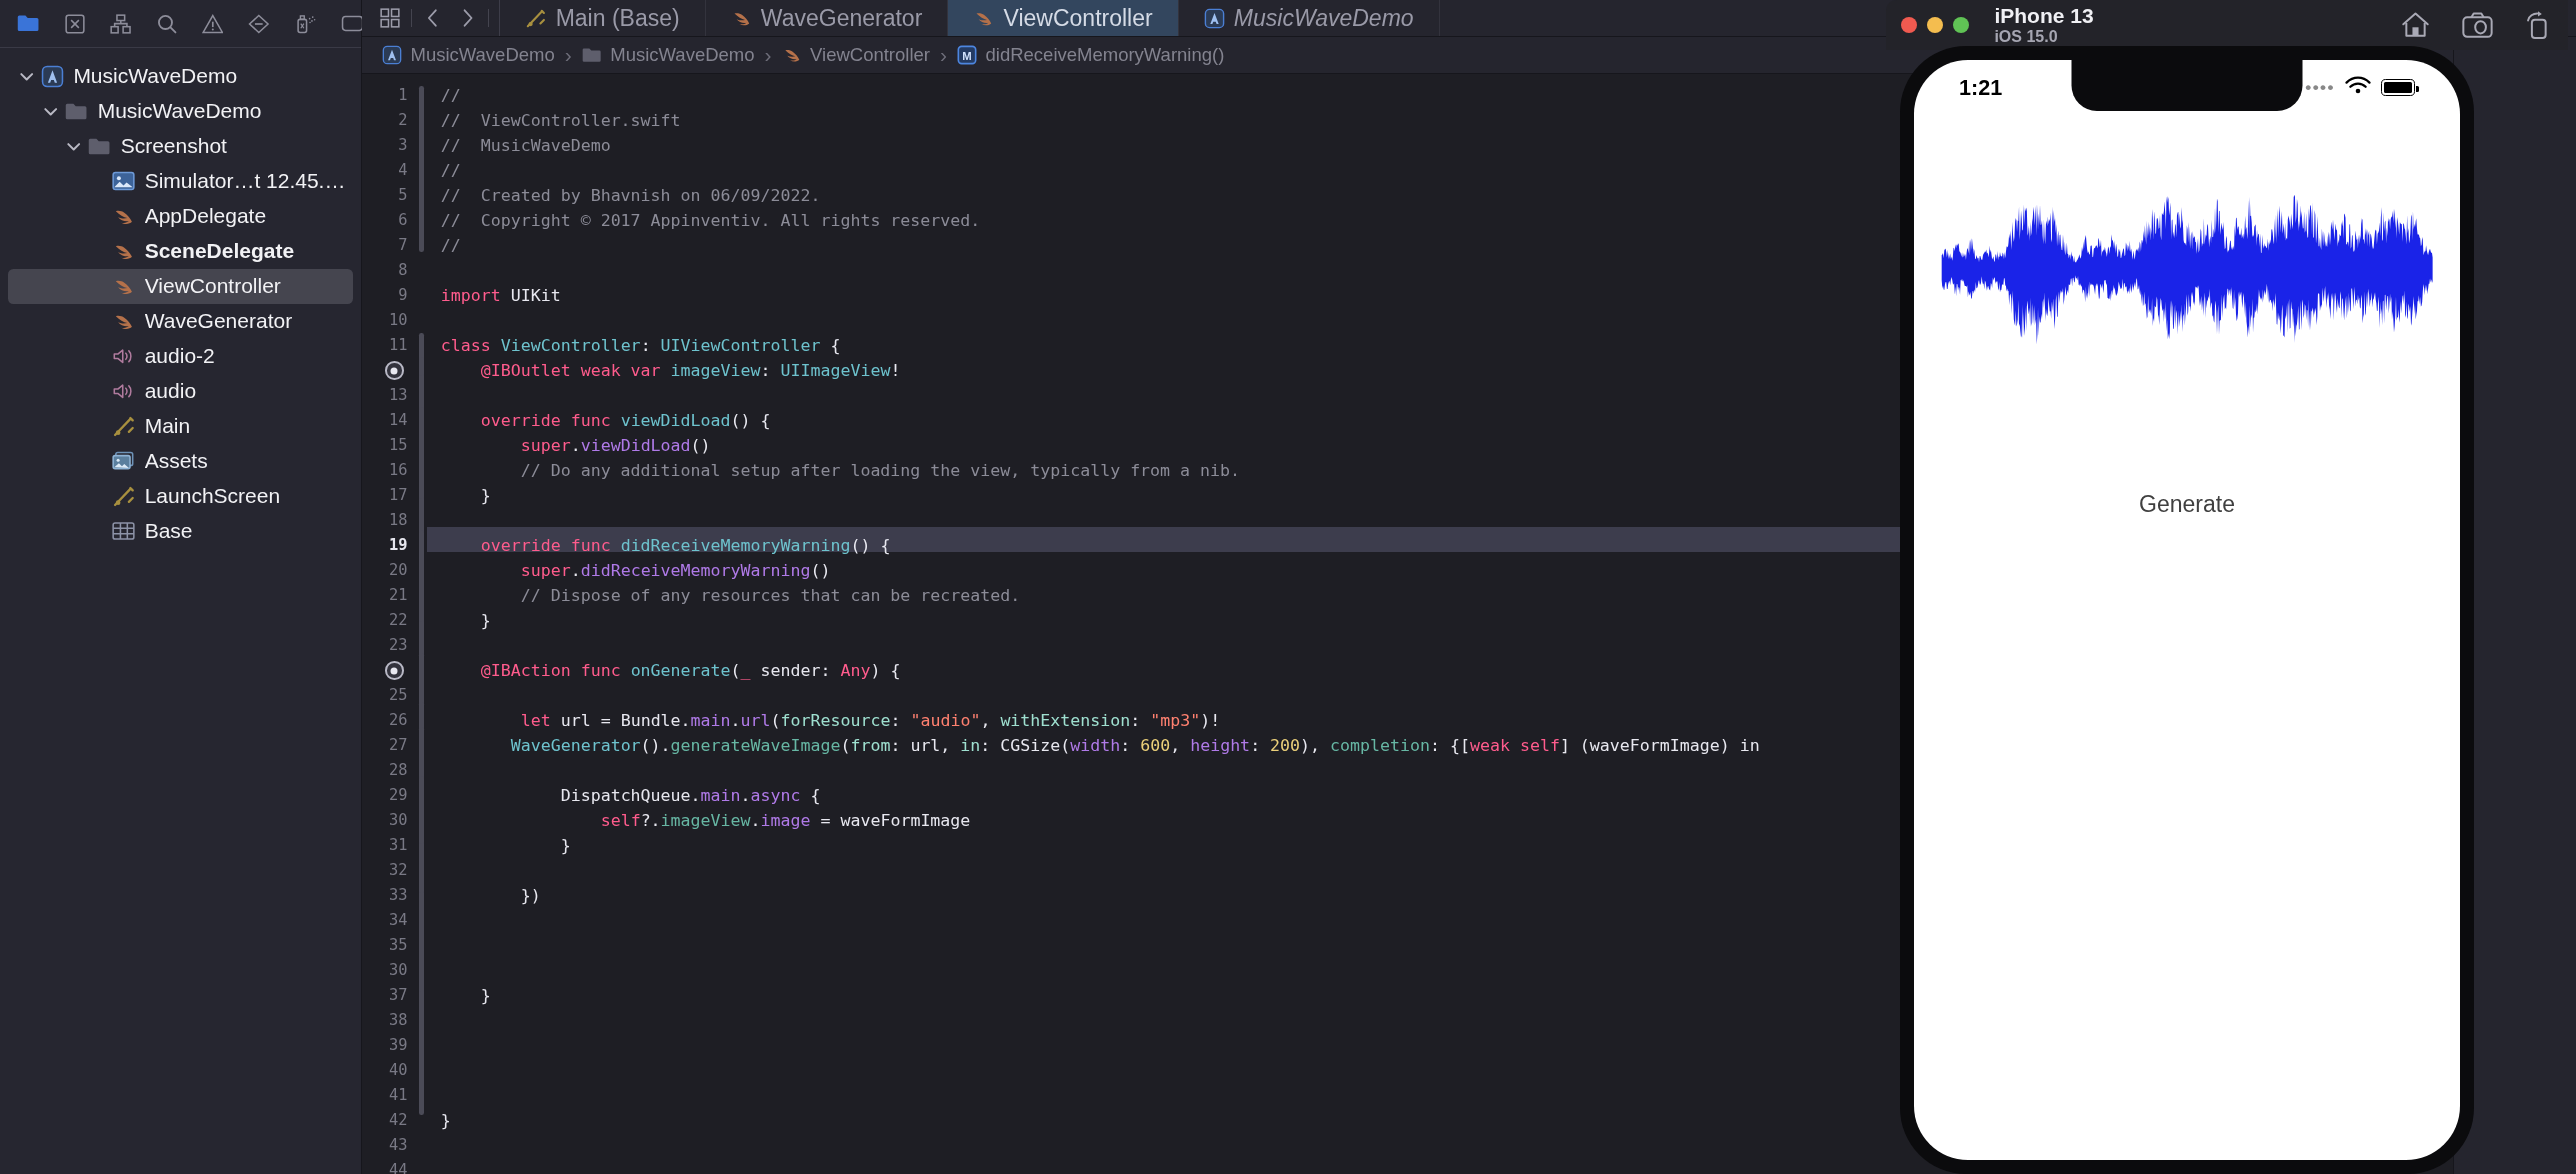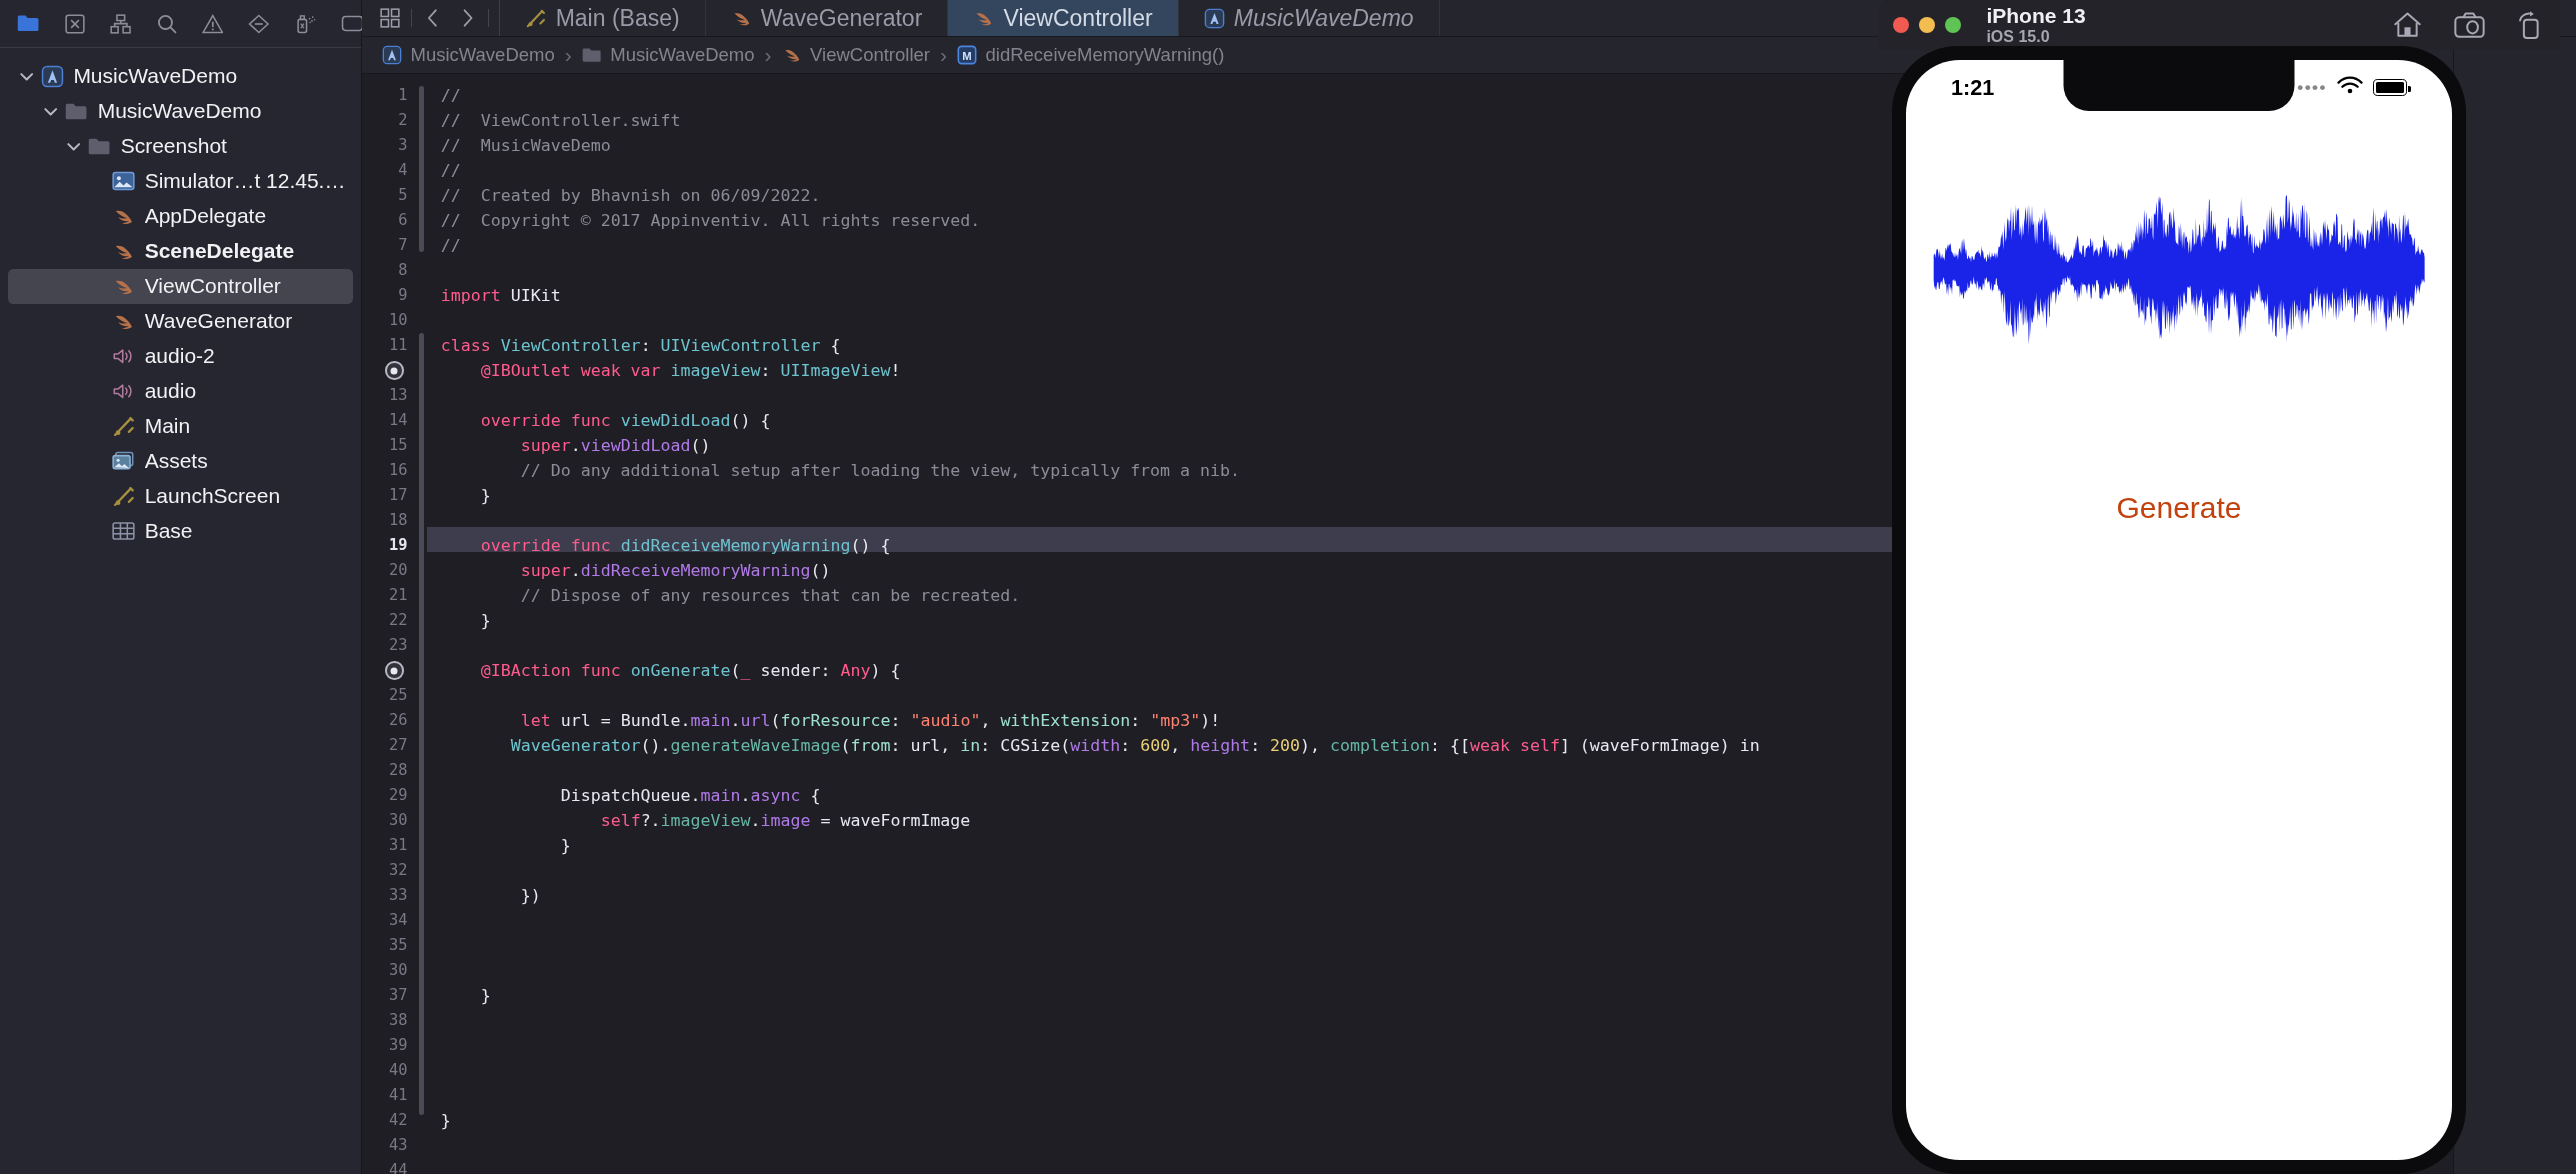--- a/index.html
+++ b/index.html
@@ -122,21 +122,21 @@
   .fn   { color: #67b7a4; }
   .prop { color: #b07ae8; }
   .cmt  { color: #8c8c98; }
   .str  { color: #ff8170; }
   .num  { color: #ebd07a; }
   .plain{ color: #e8e8f0; }
   .glob { color: #9fe0d0; }
 
   
   .simulator {
-    position: absolute; right: 16px; top: 0;
+    position: absolute; right: 8px; top: 0;
     width: 682px; height: 1174px;
     z-index: 20;
   }
   .sim-chrome {
     position: absolute; left: 0; top: 0;
     width: 682px; height: 50px;
     background: #232329;
     border-top-left-radius: 10.8px;
     display: flex; align-items: center;
   }
@@ -188,21 +188,21 @@
   .battery i { display: block; width: 100%; height: 100%; background: #000; border-radius: 1.5px; }
 
   .waveform-holder {
     position: absolute; left: 0; right: 0; top: 117px;
     height: 185px; display: flex; align-items: center; justify-content: center;
   }
   .waveform-holder svg { display: block; }
 
   .generate-btn {
     position: absolute; left: 0; right: 0; top: 431px;
-    text-align: center; font-size: 30px; color: #c2410c;
+    text-align: center; font-size: 23px; color: #404040;
   }
 
   
   .right-strip {
     position: absolute; right: 0; top: 0; width: 123px; height: 1174px;
     background: #25252e; border-left: 0.8px solid #16161c; z-index: 5;
   }
   .right-strip .rs-top {
     height: 37px; display:flex; align-items:center; justify-content:flex-end;
     gap: 17px; padding-right: 20px; color: #8d8d9a;

